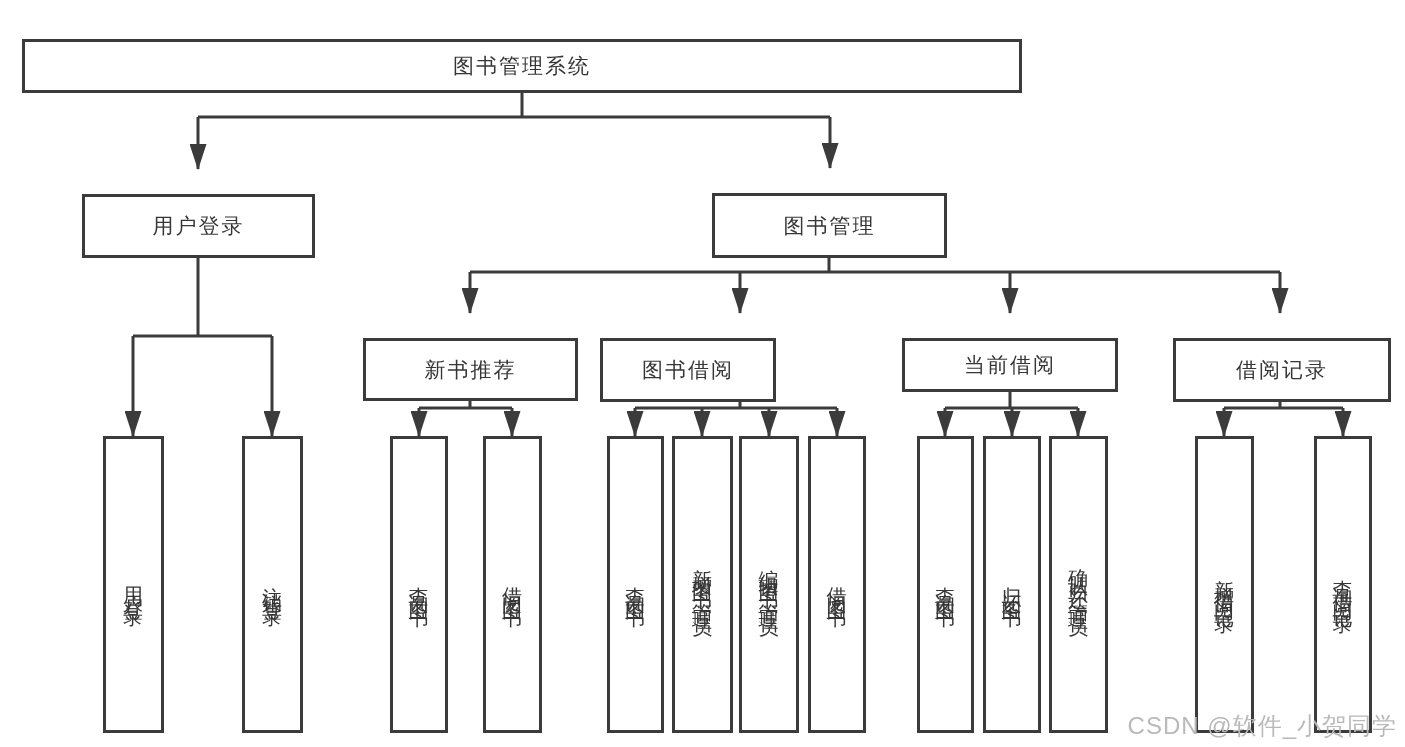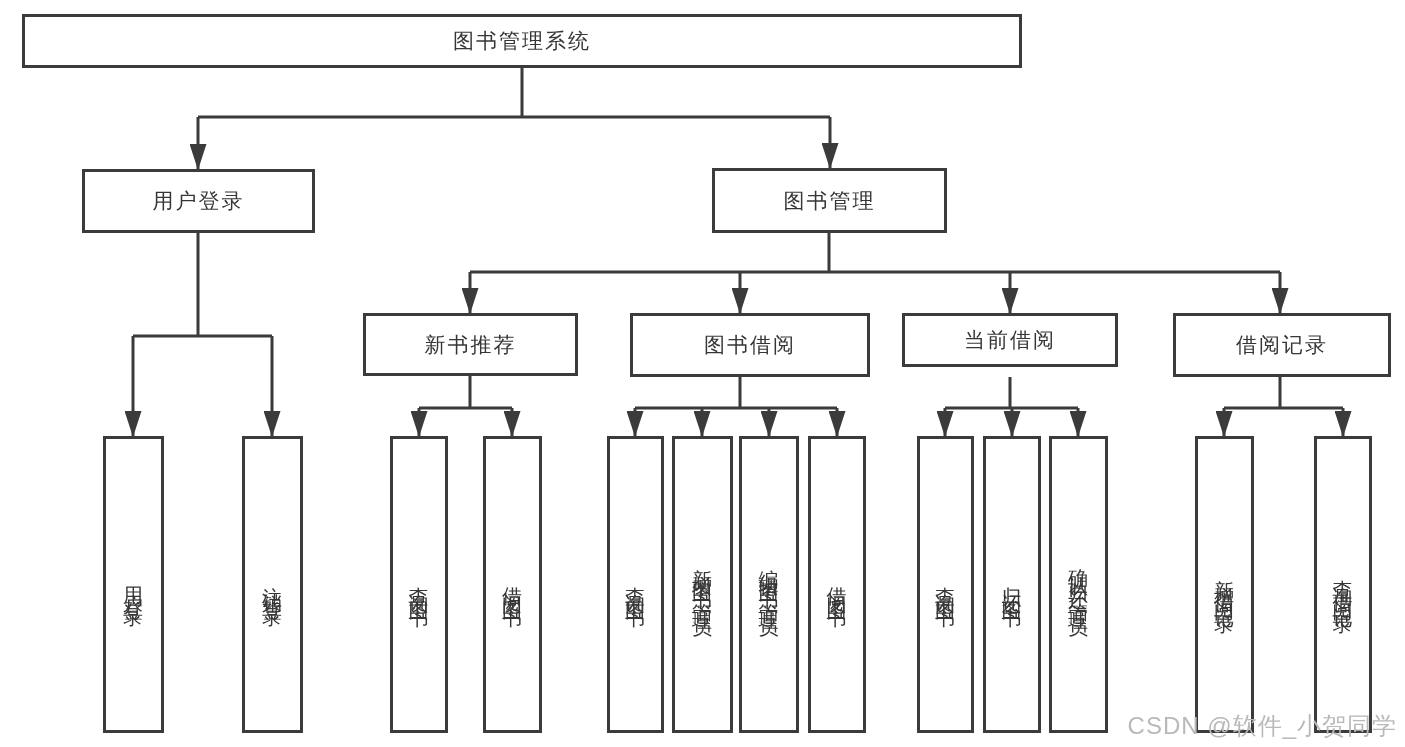--- a/index.html
+++ b/index.html
@@ -39,20 +39,21 @@
     color: var(--text, #363636);
     display: flex;
     align-items: center;
     justify-content: center;
     text-align: center;
   }
   .box.h {
     font-size: 21px;
     letter-spacing: 2px;
     white-space: nowrap;
+    margin-top: 25px;
   }
   .box.v {
     writing-mode: vertical-rl;
     text-orientation: mixed;
     font-size: 20px;
     letter-spacing: 7px;
     line-height: 1;
   }
   .watermark {
     position: absolute;
@@ -104,21 +105,21 @@
     <line class="shaft" x1="1224" y1="408" x2="1224" y2="436"></line>
     <line class="shaft" x1="1343" y1="408" x2="1343" y2="436"></line>
   </svg>
 
   <div class="box h" style="left:22px; top:14px; width:1000px; height:54px;">图书管理系统</div>
 
   <div class="box h" style="left:82px; top:169px; width:233px; height:64px;">用户登录</div>
   <div class="box h" style="left:363px; top:313px; width:215px; height:63px;">新书推荐</div>
 
   <div class="box h" style="left:712px; top:168px; width:235px; height:65px;">图书管理</div>
-  <div class="box h" style="left:630px; top:313px; width:240px; height:64px;">图书借阅</div>
+  <div class="box h" style="left:600px; top:313px; width:176px; height:64px;">图书借阅</div>
   <div class="box h" style="left:902px; top:313px; width:216px; height:54px;">当前借阅</div>
   <div class="box h" style="left:1173px; top:313px; width:218px; height:64px;">借阅记录</div>
 
   <div class="box v" style="left:103px; top:436px; width:61px; height:297px;">用户登录</div>
   <div class="box v" style="left:242px; top:436px; width:61px; height:297px;">注销登录</div>
 
   <div class="box v" style="left:390px; top:436px; width:58px; height:297px;">查询图书</div>
   <div class="box v" style="left:483px; top:436px; width:59px; height:297px;">借阅图书</div>
 
   <div class="box v" style="left:607px; top:436px; width:57px; height:297px;">查询图书</div>

